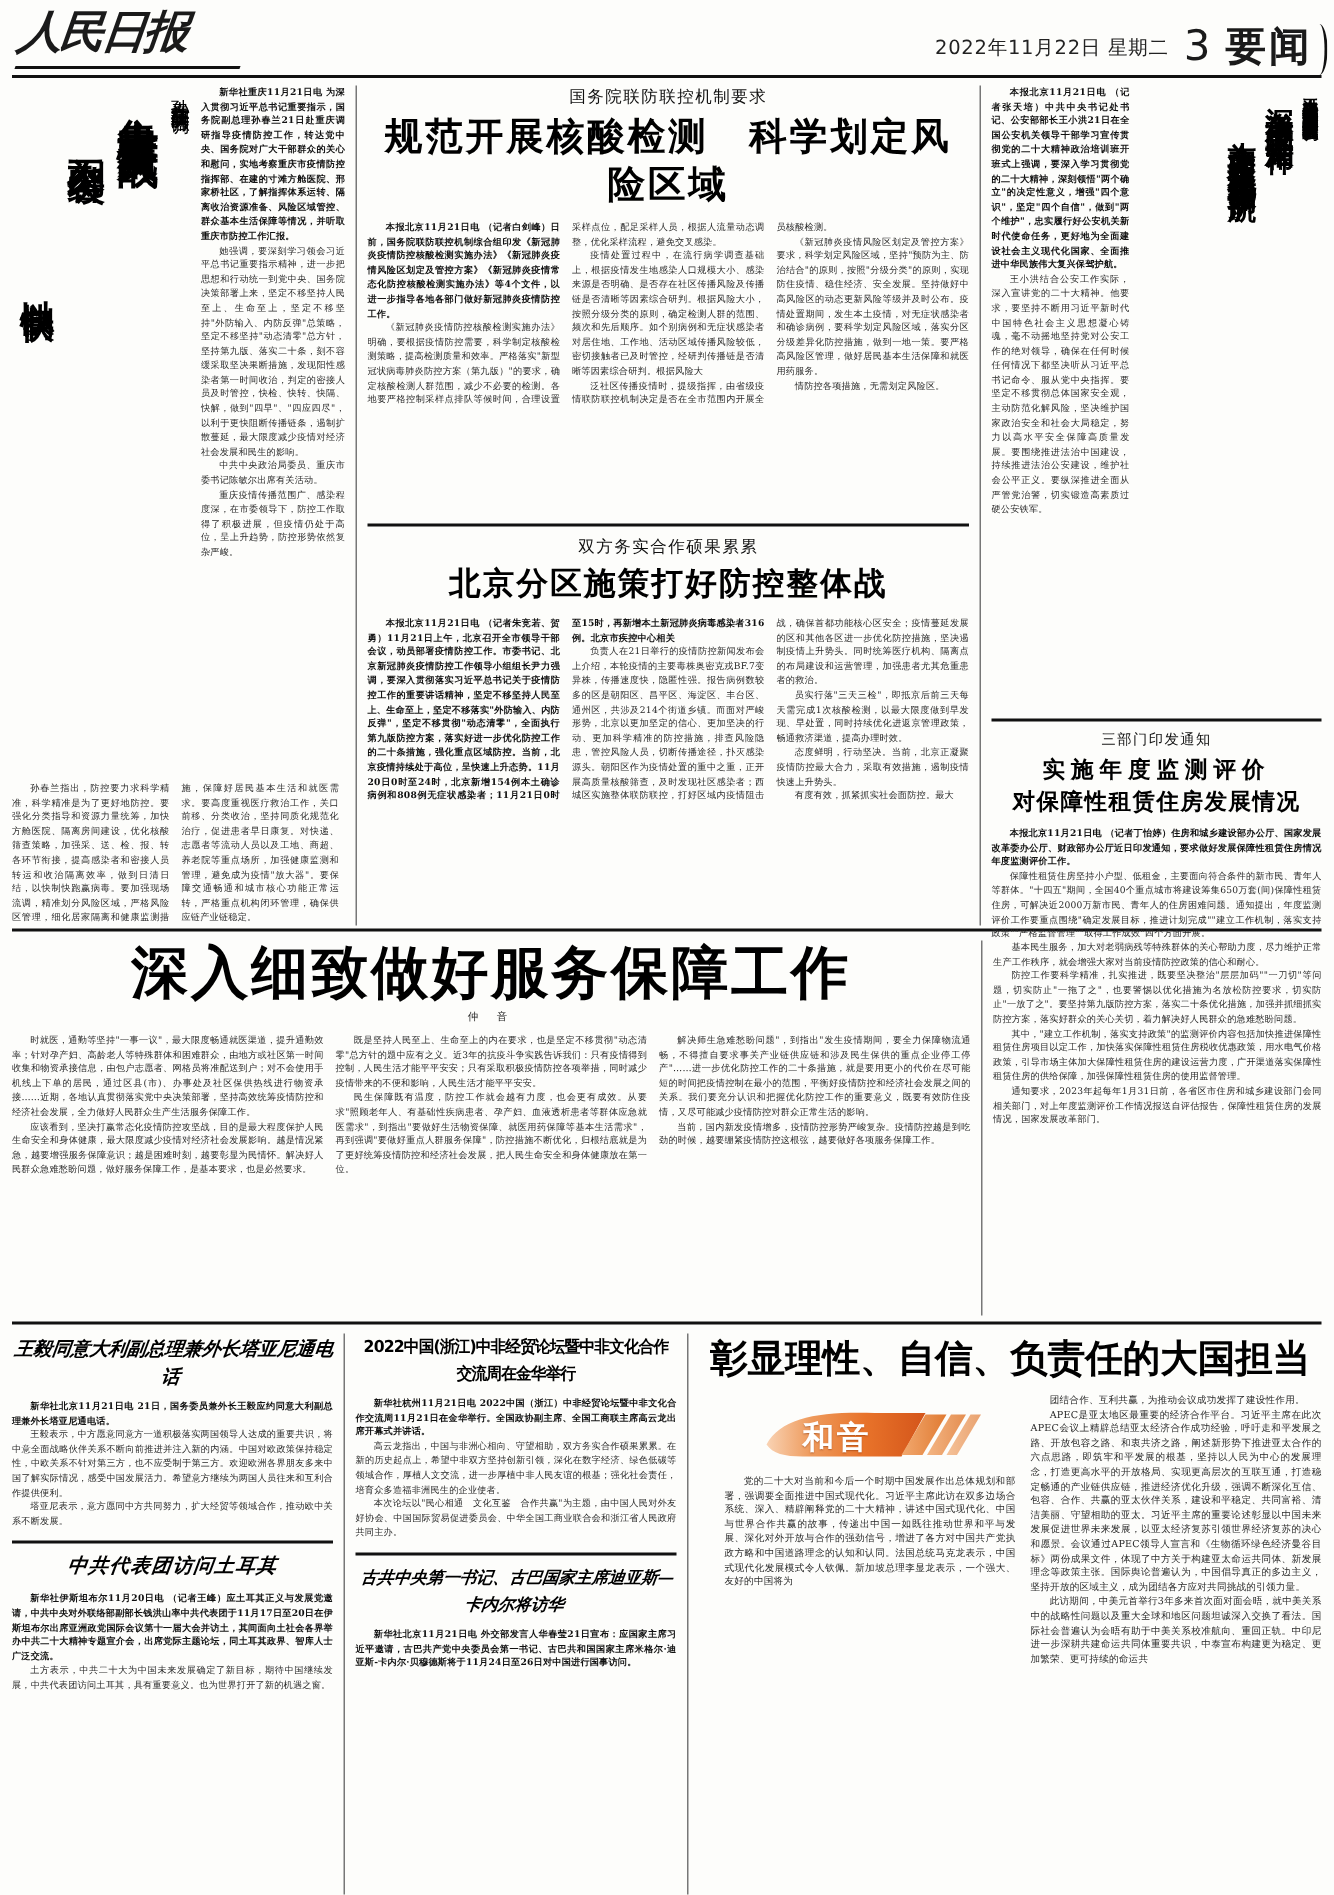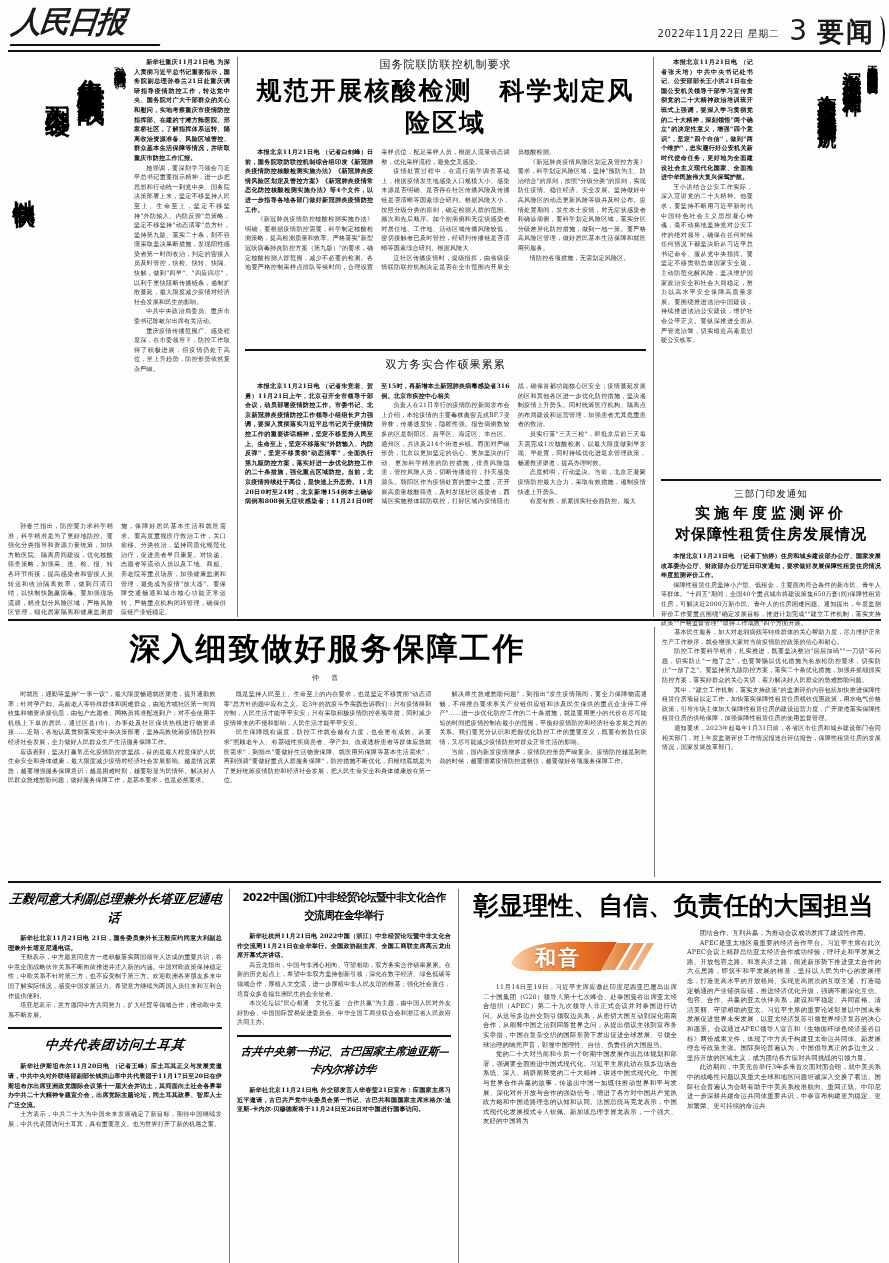--- a/index.html
+++ b/index.html
@@ -28,21 +28,21 @@
     letter-spacing:-2px; line-height:40px;
     transform: skewX(-6deg);
     padding-left:4px;
   }
   .logo-underline {
     position:absolute; left:2px; bottom:2px; width:150px; height:2px; background:#111;
     transform:skewX(-20deg);
   }
   .head-right { display:flex; align-items:flex-end; gap:10px; padding-bottom:3px; }
   .head-date {
-    font-size:10px; letter-spacing:.5px; color:#222; padding-bottom:4px;
+    font-size:13px; letter-spacing:.5px; color:#222; padding-bottom:4px;
     font-family:"DejaVu Sans","Liberation Sans",sans-serif;
   }
   .head-pageno {
     font-size:28px; font-weight:400; line-height:1;
     font-family:"DejaVu Sans","Liberation Sans",sans-serif;
   }
   .head-section {
     font-size:27px; font-weight:700; line-height:1; letter-spacing:2px;
     font-family:"DejaVu Serif","Liberation Serif",serif;
     position:relative; padding-right:6px;
@@ -171,20 +171,21 @@
           <p>泛社区传播疫情时，提级指挥，由省级疫情联防联控机制决定是否在全市范围内开展全员核酸检测。</p>
           <p>《新冠肺炎疫情风险区划定及管控方案》要求，科学划定风险区域，坚持"预防为主、防治结合"的原则，按照"分级分类"的原则，实现防住疫情、稳住经济、安全发展。坚持做好中高风险区的动态更新风险等级并及时公布。疫情处置期间，发生本土疫情，对无症状感染者和确诊病例，要科学划定风险区域，落实分区分级差异化防控措施，做到一地一策。要严格高风险区管理，做好居民基本生活保障和就医用药服务。</p>
           <p>情防控各项措施，无需划定风险区。</p>
         </div>
       </div>
 
       <div class="hrule"></div>
 
       <div>
         <div class="kicker">双方务实合作硕果累累</div>
+        <div class="hl-main hl-lg">北京分区施策打好防控整体战</div>
         <div class="body-text cols3" style="margin-top:8px; height:255px;">
           <p class="lead">本报北京11月21日电 （记者朱竞若、贺勇）11月21日上午，北京召开全市领导干部会议，动员部署疫情防控工作。市委书记、北京新冠肺炎疫情防控工作领导小组组长尹力强调，要深入贯彻落实习近平总书记关于疫情防控工作的重要讲话精神，坚定不移坚持人民至上、生命至上，坚定不移落实"外防输入、内防反弹"，坚定不移贯彻"动态清零"，全面执行第九版防控方案，落实好进一步优化防控工作的二十条措施，强化重点区域防控。当前，北京疫情持续处于高位，呈快速上升态势。11月20日0时至24时，北京新增154例本土确诊病例和808例无症状感染者；11月21日0时至15时，再新增本土新冠肺炎病毒感染者316例。北京市疾控中心相关</p>
           <p>负责人在21日举行的疫情防控新闻发布会上介绍，本轮疫情的主要毒株奥密克戎BF.7变异株，传播速度快，隐匿性强。报告病例数较多的区是朝阳区、昌平区、海淀区、丰台区、通州区，共涉及214个街道乡镇。而面对严峻形势，北京以更加坚定的信心、更加坚决的行动、更加科学精准的防控措施，排查风险隐患，管控风险人员，切断传播途径，扑灭感染源头。朝阳区作为疫情处置的重中之重，正开展高质量核酸筛查，及时发现社区感染者；西城区实施整体联防联控，打好区域内疫情阻击战，确保首都功能核心区安全；疫情蔓延发展的区和其他各区进一步优化防控措施，坚决遏制疫情上升势头。同时统筹医疗机构、隔离点的布局建设和运营管理，加强患者尤其危重患者的救治。</p>
           <p>员实行落"三天三检"，即抵京后前三天每天需完成1次核酸检测，以最大限度做到早发现、早处置，同时持续优化进返京管理政策，畅通救济渠道，提高办理时效。</p>
           <p>态度鲜明，行动坚决。当前，北京正凝聚疫情防控最大合力，采取有效措施，遏制疫情快速上升势头。</p>
           <p>有度有效，抓紧抓实社会面防控。最大</p>
         </div>
       </div>
     </div>
 
@@ -217,21 +218,21 @@
           <p>保障性租赁住房坚持小户型、低租金，主要面向符合条件的新市民、青年人等群体。"十四五"期间，全国40个重点城市将建设筹集650万套(间)保障性租赁住房，可解决近2000万新市民、青年人的住房困难问题。通知提出，年度监测评价工作要重点围绕"确定发展目标，推进计划完成""建立工作机制，落实支持政策""严格监督管理""取得工作成效"四个方面开展。</p>
         </div>
       </div>
     </div>
   </div>
 
   <div class="hrule" style="margin:2px 0 0;"></div>
 
   <div class="band" style="height:250px; margin-top:6px;">
     <div style="width:648px;">
-      <div class="hl-main hl-sans" style="font-size:31px; line-height:42px; letter-spacing:2px;">深入细致做好服务保障工作</div>
+      <div class="hl-main hl-sans" style="font-size:38px; line-height:42px; letter-spacing:2px;">深入细致做好服务保障工作</div>
       <div class="byline">仲 音</div>
       <div class="body-text cols3" style="height:176px;">
         <p>时就医，通勤等坚持"一事一议"，最大限度畅通就医渠道，提升通勤效率；针对孕产妇、高龄老人等特殊群体和困难群众，由地方或社区第一时间收集和物资承接信息，由包户志愿者、网格员将准配送到户；对不会使用手机线上下单的居民，通过区县(市)、办事处及社区保供热线进行物资承接……近期，各地认真贯彻落实党中央决策部署，坚持高效统筹疫情防控和经济社会发展，全力做好人民群众生产生活服务保障工作。</p>
         <p>应该看到，坚决打赢常态化疫情防控攻坚战，目的是最大程度保护人民生命安全和身体健康，最大限度减少疫情对经济社会发展影响。越是情况紧急，越要增强服务保障意识；越是困难时刻，越要彰显为民情怀。解决好人民群众急难愁盼问题，做好服务保障工作，是基本要求，也是必然要求。</p>
         <p>既是坚持人民至上、生命至上的内在要求，也是坚定不移贯彻"动态清零"总方针的题中应有之义。近3年的抗疫斗争实践告诉我们：只有疫情得到控制，人民生活才能平平安安；只有采取积极疫情防控各项举措，同时减少疫情带来的不便和影响，人民生活才能平平安安。</p>
         <p>民生保障既有温度，防控工作就会越有力度，也会更有成效。从要求"照顾老年人、有基础性疾病患者、孕产妇、血液透析患者等群体应急就医需求"，到指出"要做好生活物资保障、就医用药保障等基本生活需求"，再到强调"要做好重点人群服务保障"，防控措施不断优化，归根结底就是为了更好统筹疫情防控和经济社会发展，把人民生命安全和身体健康放在第一位。</p>
         <p>解决师生急难愁盼问题"，到指出"发生疫情期间，要全力保障物流通畅，不得擅自要求事关产业链供应链和涉及民生保供的重点企业停工停产"……进一步优化防控工作的二十条措施，就是要用更小的代价在尽可能短的时间把疫情控制在最小的范围，平衡好疫情防控和经济社会发展之间的关系。我们要充分认识和把握优化防控工作的重要意义，既要有效防住疫情，又尽可能减少疫情防控对群众正常生活的影响。</p>
         <p>当前，国内新发疫情增多，疫情防控形势严峻复杂。疫情防控越是到吃劲的时候，越要绷紧疫情防控这根弦，越要做好各项服务保障工作。</p>
       </div>
     </div>
@@ -317,21 +318,20 @@
                 </linearGradient>
               </defs>
               <path d="M6,26 C16,8 40,4 78,5 L112,5 L96,34 L30,34 C18,34 10,32 6,26 Z" fill="url(#hg)"></path>
               <path d="M112,6 L126,6 L110,33 L96,33 Z" fill="url(#hg2)"></path>
               <path d="M129,6 L139,6 L123,33 L113,33 Z" fill="url(#hg2)" opacity=".85"></path>
               <path d="M142,6 L149,6 L133,33 L126,33 Z" fill="url(#hg2)" opacity=".7"></path>
             </svg>
             <div class="heyin-txt">和音</div>
           </div>
           <div class="body-text small-cap">
-            <p>11月14日至19日，习近平主席应邀赴印度尼西亚巴厘岛出席二十国集团（G20）领导人第十七次峰会、赴泰国曼谷出席亚太经合组织（APEC）第二十九次领导人非正式会议并对泰国进行访问。从这等多边外交到引领双边关系，从密切大国互动到深化南南合作，从阐释中国之治到回答世界之问，从提出倡议主张到宣布务实举措，中国在复杂交织的国际形势下发出促进全球发展、引领全球治理的响亮声音，彰显中国理性、自信、负责任的大国担当。</p>
             <p>党的二十大对当前和今后一个时期中国发展作出总体规划和部署，强调要全面推进中国式现代化。习近平主席此访在双多边场合系统、深入、精辟阐释党的二十大精神，讲述中国式现代化、中国与世界合作共赢的故事，传递出中国一如既往推动世界和平与发展、深化对外开放与合作的强劲信号，增进了各方对中国共产党执政方略和中国道路理念的认知和认同。法国总统马克龙表示，中国式现代化发展模式令人钦佩。新加坡总理李显龙表示，一个强大、友好的中国将为</p>
           </div>
         </div>
 
         <div style="width:200px;">
           <div class="body-text small-cap">
             <p>团结合作、互利共赢，为推动会议成功发挥了建设性作用。</p>
             <p>APEC是亚太地区最重要的经济合作平台。习近平主席在此次APEC会议上精辟总结亚太经济合作成功经验，呼吁走和平发展之路、开放包容之路、和衷共济之路，阐述新形势下推进亚太合作的六点思路，即筑牢和平发展的根基，坚持以人民为中心的发展理念，打造更高水平的开放格局、实现更高层次的互联互通，打造稳定畅通的产业链供应链，推进经济优化升级，强调不断深化互信、包容、合作、共赢的亚太伙伴关系，建设和平稳定、共同富裕、清洁美丽、守望相助的亚太。习近平主席的重要论述彰显以中国未来发展促进世界未来发展，以亚太经济复苏引领世界经济复苏的决心和愿景。会议通过APEC领导人宣言和《生物循环绿色经济曼谷目标》两份成果文件，体现了中方关于构建亚太命运共同体、新发展理念等政策主张。国际舆论普遍认为，中国倡导真正的多边主义，坚持开放的区域主义，成为团结各方应对共同挑战的引领力量。</p>
             <p>此访期间，中美元首举行3年多来首次面对面会晤，就中美关系中的战略性问题以及重大全球和地区问题坦诚深入交换了看法。国际社会普遍认为会晤有助于中美关系校准航向、重回正轨。中印尼进一步深耕共建命运共同体重要共识，中泰宣布构建更为稳定、更加繁荣、更可持续的命运共</p>
           </div>

